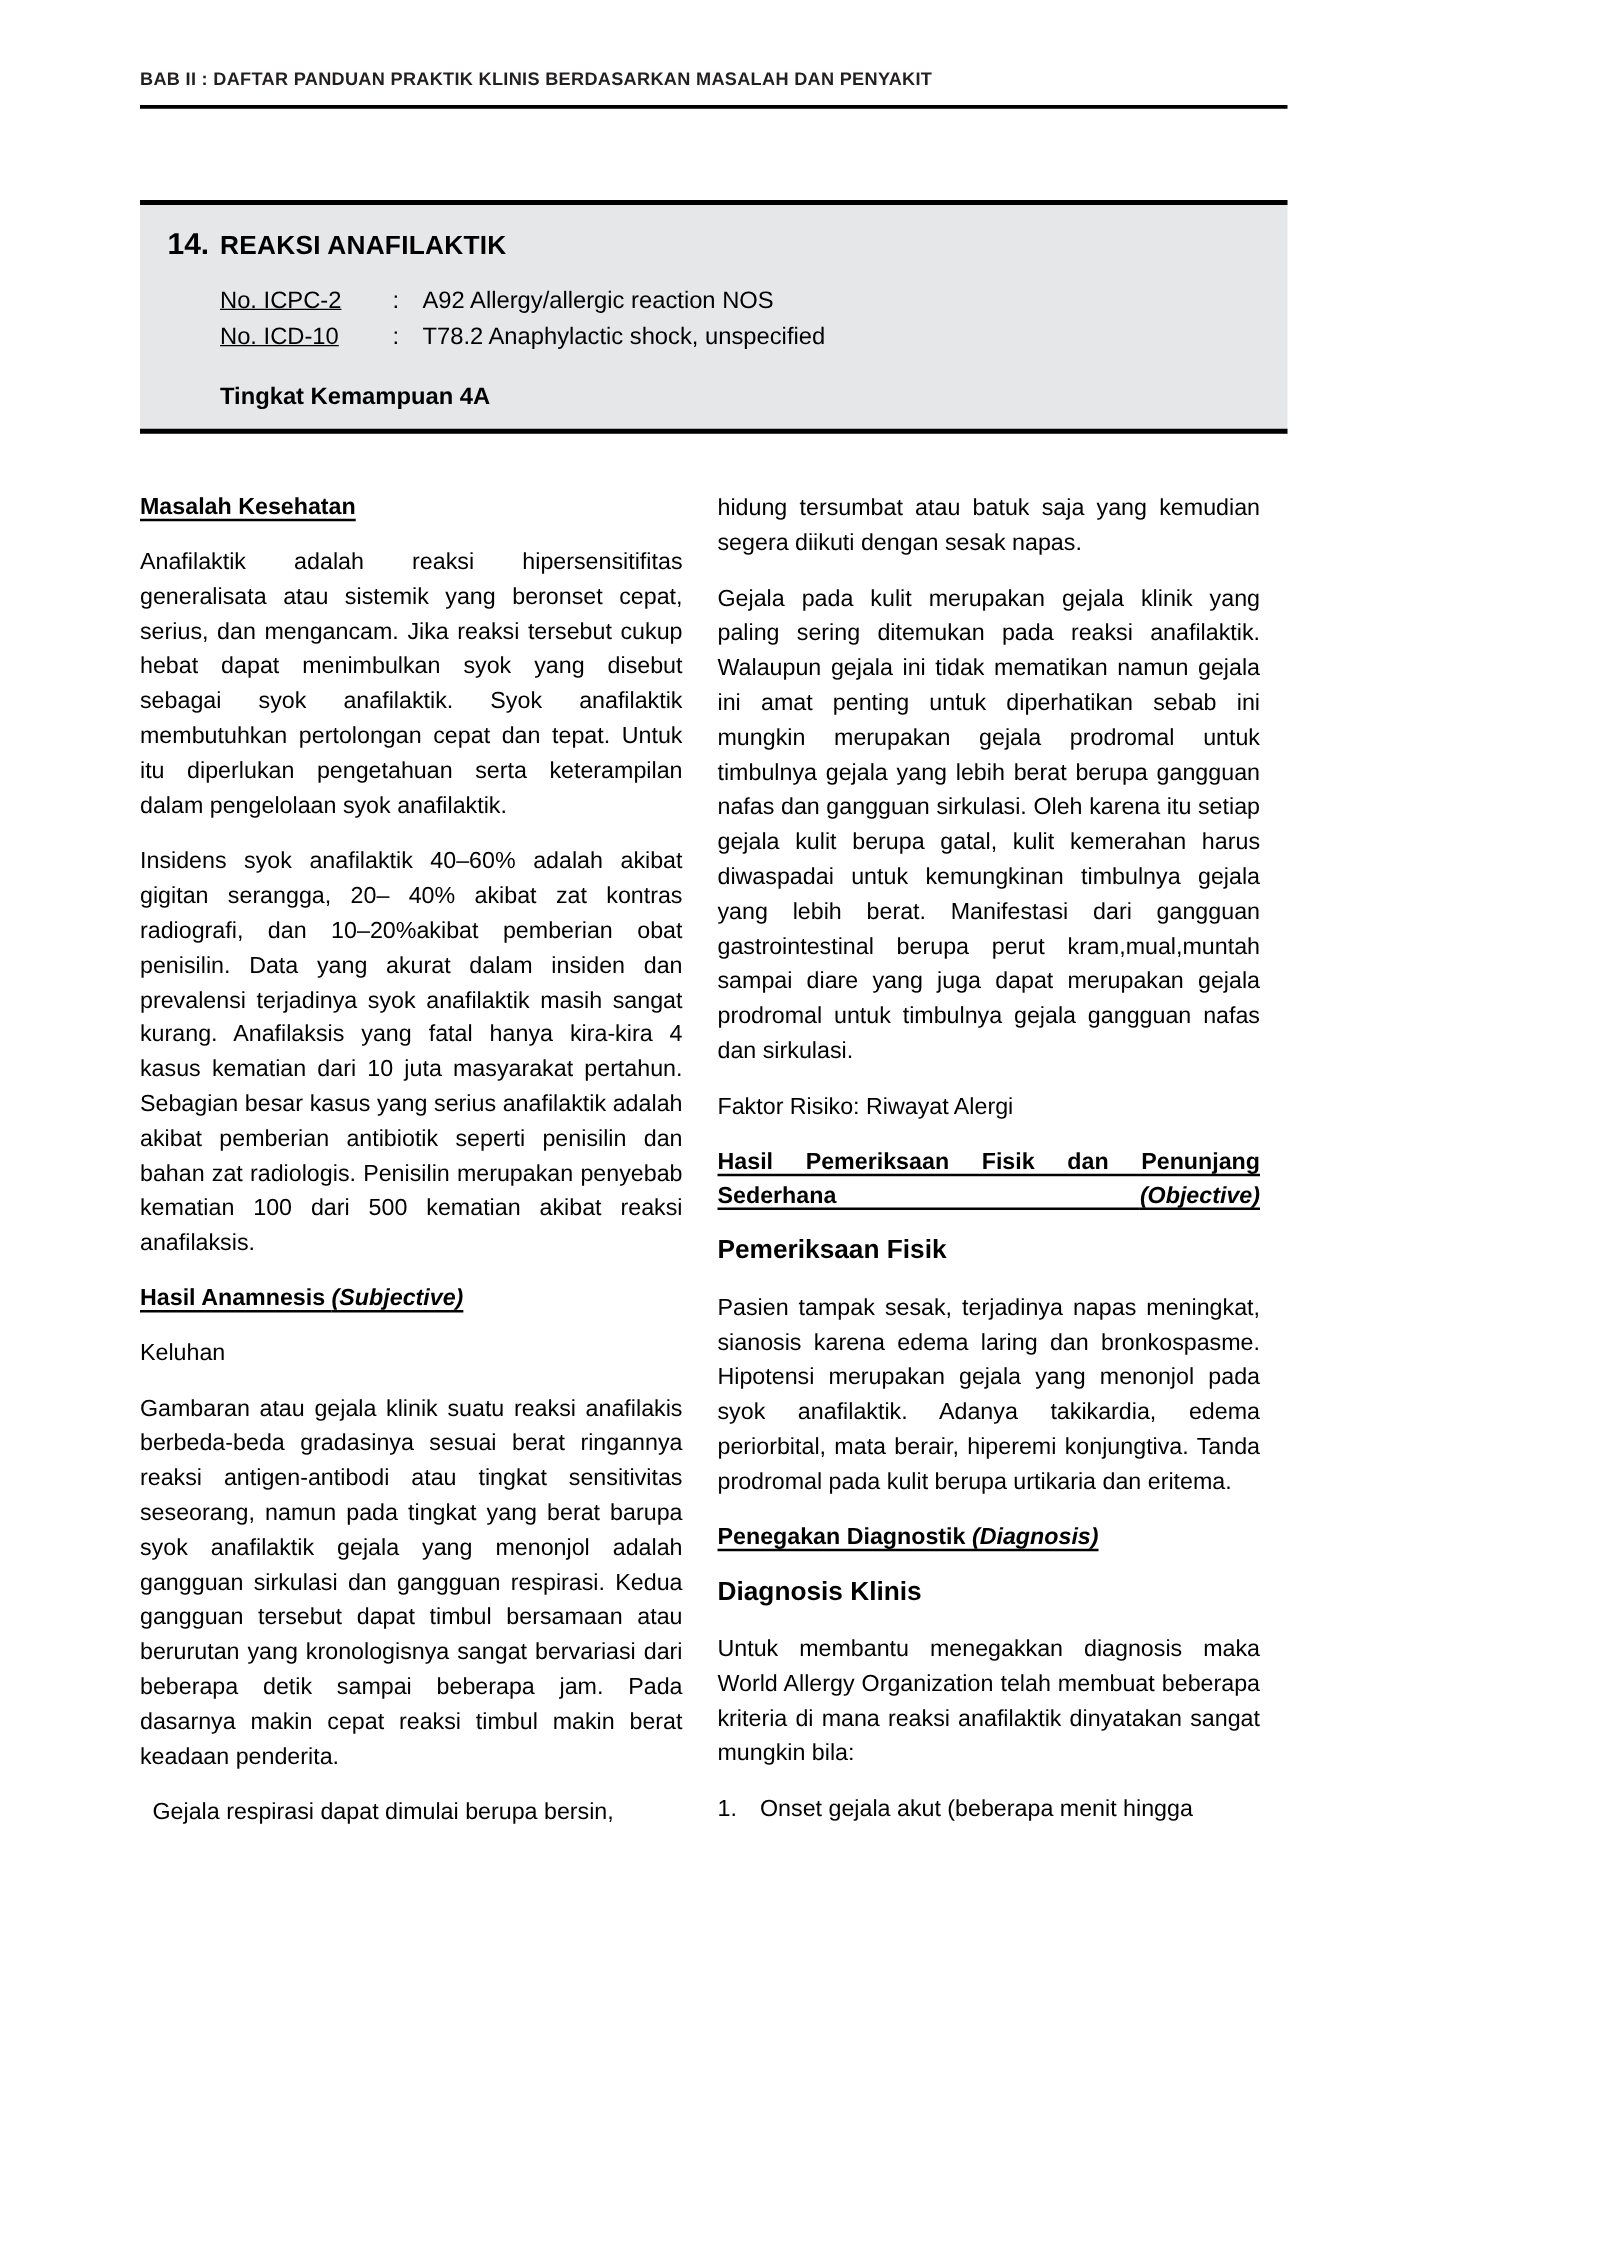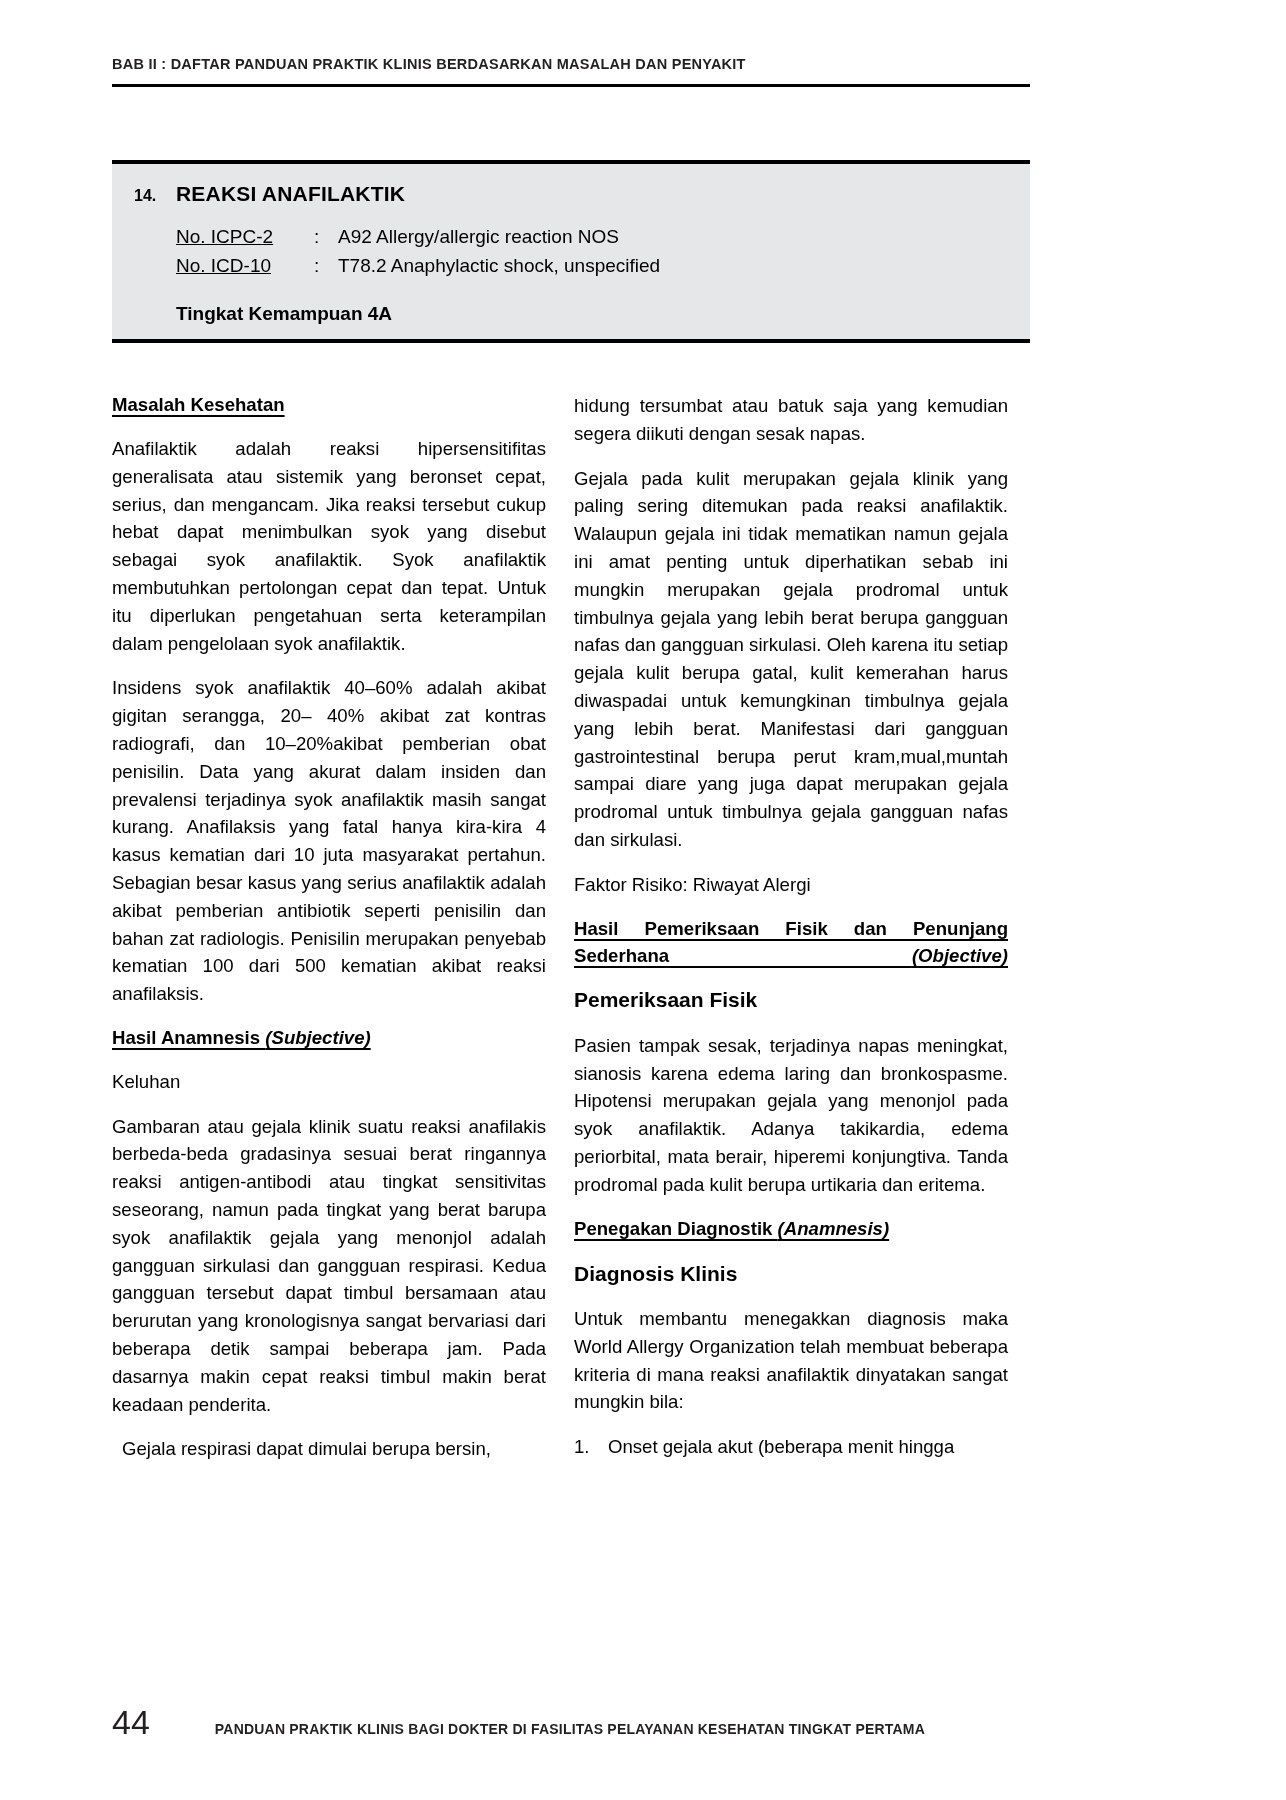--- a/index.html
+++ b/index.html
@@ -54,21 +54,21 @@
     border-bottom: 4px solid #000000;
     box-sizing: border-box;
     padding: 18px 0 14px 0;
   }
   .title-row {
     display: flex;
     align-items: baseline;
     padding-left: 22px;
   }
   .title-num {
-    font-size: 16px;
+    font-size: 24px;
     font-weight: bold;
     width: 42px;
     flex: 0 0 42px;
   }
   .title-name {
     font-size: 21px;
     font-weight: bold;
     letter-spacing: 0.2px;
   }
   .code-list {
@@ -257,34 +257,30 @@
 
       <h3 class="section spread">
         <span>Hasil Pemeriksaan Fisik dan Penunjang Sederhana </span><span class="ital">(Objective)</span>
       </h3>
 
       <h4 class="subsection">Pemeriksaan Fisik</h4>
 
       <p class="body">Pasien tampak sesak, terjadinya napas meningkat, sianosis karena edema laring dan bronkospasme. Hipotensi merupakan gejala yang menonjol pada syok anafilaktik. Adanya takikardia, edema periorbital, mata berair, hiperemi konjungtiva. Tanda prodromal pada kulit berupa urtikaria dan eritema.</p>
 
       <h3 class="section">
-        <span>Penegakan Diagnostik </span><span class="ital">(Anamnesis)</span>
+        <span>Penegakan Diagnostik </span><span class="ital">(Diagnosis)</span>
       </h3>
 
       <h4 class="subsection">Diagnosis Klinis</h4>
 
       <p class="body">Untuk  membantu menegakkan diagnosis maka World  Allergy Organization telah membuat beberapa kriteria di mana reaksi anafilaktik dinyatakan sangat mungkin bila:</p>
 
       <ol class="numlist">
         <li>
           <span class="li-num">1.</span>
           <span class="li-text">Onset gejala akut (beberapa menit hingga</span>
         </li>
       </ol>
     </div>
   </div>
 
-  <div class="footer">
-    <div class="folio">44</div>
-    <div class="footer-title">PANDUAN PRAKTIK KLINIS BAGI DOKTER DI FASILITAS PELAYANAN KESEHATAN TINGKAT PERTAMA</div>
-  </div>
 
 </div>
 
 </body></html>

